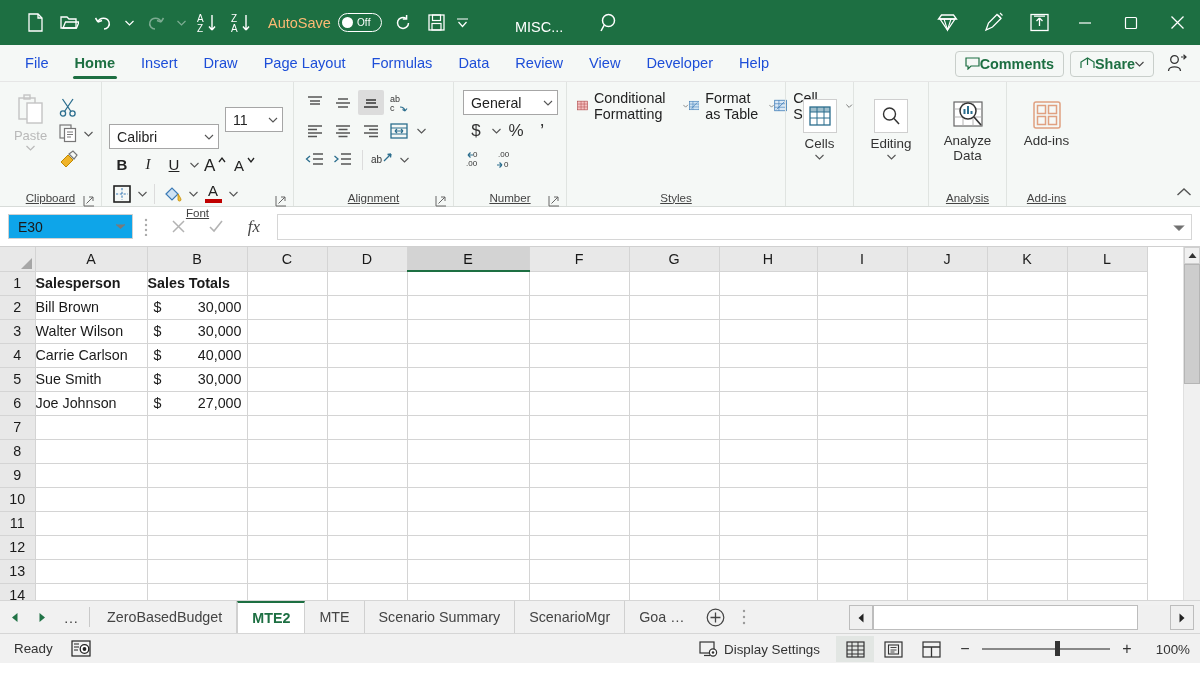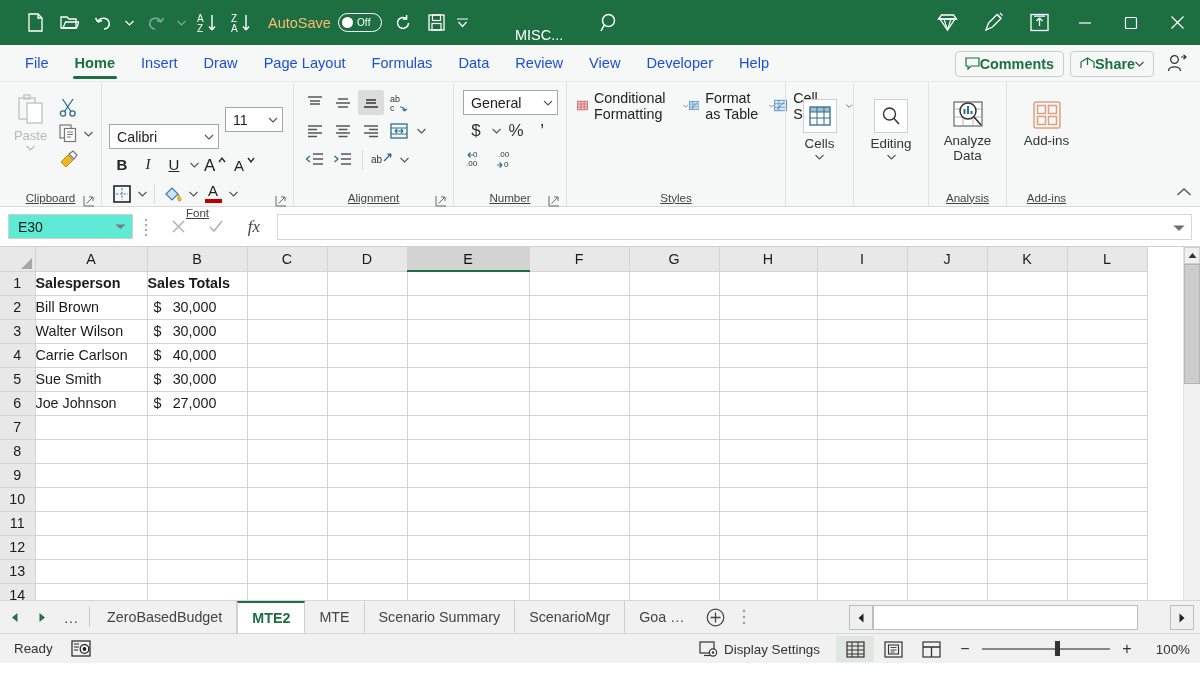--- a/index.html
+++ b/index.html
@@ -34,21 +34,21 @@
     display: flex; align-items: center;
   }
   .toggle .knob {
     width: 11px; height: 11px; border-radius: 50%;
     background: #ffffff; margin-left: 3px;
   }
   .toggle .off-label {
     font-size: 10px; color: #ffffff; margin-left: 4px; letter-spacing: .2px;
   }
   #doc-title {
-    position: absolute; left: 515px; top: 12px; height: 45px;
+    position: absolute; left: 515px; top: 4px; height: 45px;
     display: flex; align-items: center;
     font-size: 14.5px; color: #ffffff;
   }
   #title-search {
     position: absolute; left: 580px; top: 0; height: 45px; width: 60px;
     display: flex; align-items: center; justify-content: center;
   }
   .tb-right {
     position: absolute; right: 0; top: 0; height: 45px;
     display: flex; align-items: center;
@@ -155,21 +155,21 @@
   .collapse-rb { position: absolute; right: 8px; bottom: 4px; color: #555; }
 
   
   #formulabar {
     height: 40px; background: #ffffff;
     display: flex; align-items: center; gap: 0;
     padding: 0 8px;
     border-bottom: 1px solid #d0d0d0;
   }
   #namebox {
-    width: 125px; height: 25px; border: 1px solid #d0d0d0; background: #5eead4;
+    width: 125px; height: 25px; border: 1px solid #d0d0d0; background: #0ea5e9;
     display: flex; align-items: center; justify-content: space-between;
     padding: 0 6px 0 9px; font-size: 14px; color: #1a1a1a;
   }
   #fb-dots { width: 26px; display:flex; align-items:center; justify-content:center; color:#9a9a9a; letter-spacing:0; }
   #fb-actions { display: flex; align-items: center; height: 25px; }
   .fb-act { width: 38px; height: 25px; display:flex; align-items:center; justify-content:center; color:#a9a9a9; font-size: 16px;}
   #fb-input {
     flex: 1; height: 26px; border: 1px solid #d6d6d6; background: #fff;
     margin-left: 4px; display: flex; align-items: center; padding: 0 8px;
     font-size: 14px; color: #1a1a1a; position: relative;
@@ -200,21 +200,21 @@
   }
   th.colhead.active { background: #d3d3d3; border-bottom: 2px solid #1d6f42; color:#111; }
   th.rowhead {
     width: 35px; background: #e8e8e8; text-align: center;
     font-size: 13.6px; color: #222; border-right: 1px solid #b6b6b6;
   }
   td.cell { padding: 0 4px; overflow: hidden; white-space: nowrap; }
   td.cell.bold { font-weight: bold; }
   td.cell.acct { position: relative; }
   td.cell.acct .cur { position: absolute; left: 6px; }
-  td.cell.acct .val { display: block; text-align: center; padding-right: 5px; }
+  td.cell.acct .val { display: block; text-align: right; padding-right: 5px; }
   #vscroll {
     width: 17px; background: #f0f0f0; display: flex; flex-direction: column;
     border-left: 1px solid #e0e0e0;
   }
   .sb-arrow { height: 17px; display:flex; align-items:center; justify-content:center; background:#f0f0f0; border:1px solid #cfcfcf; }
   .sb-thumb { background: #cdcdcd; border: 1px solid #b5b5b5; }
 
   
   #sheettabs {
     height: 33px; background: #f1f1f1;

